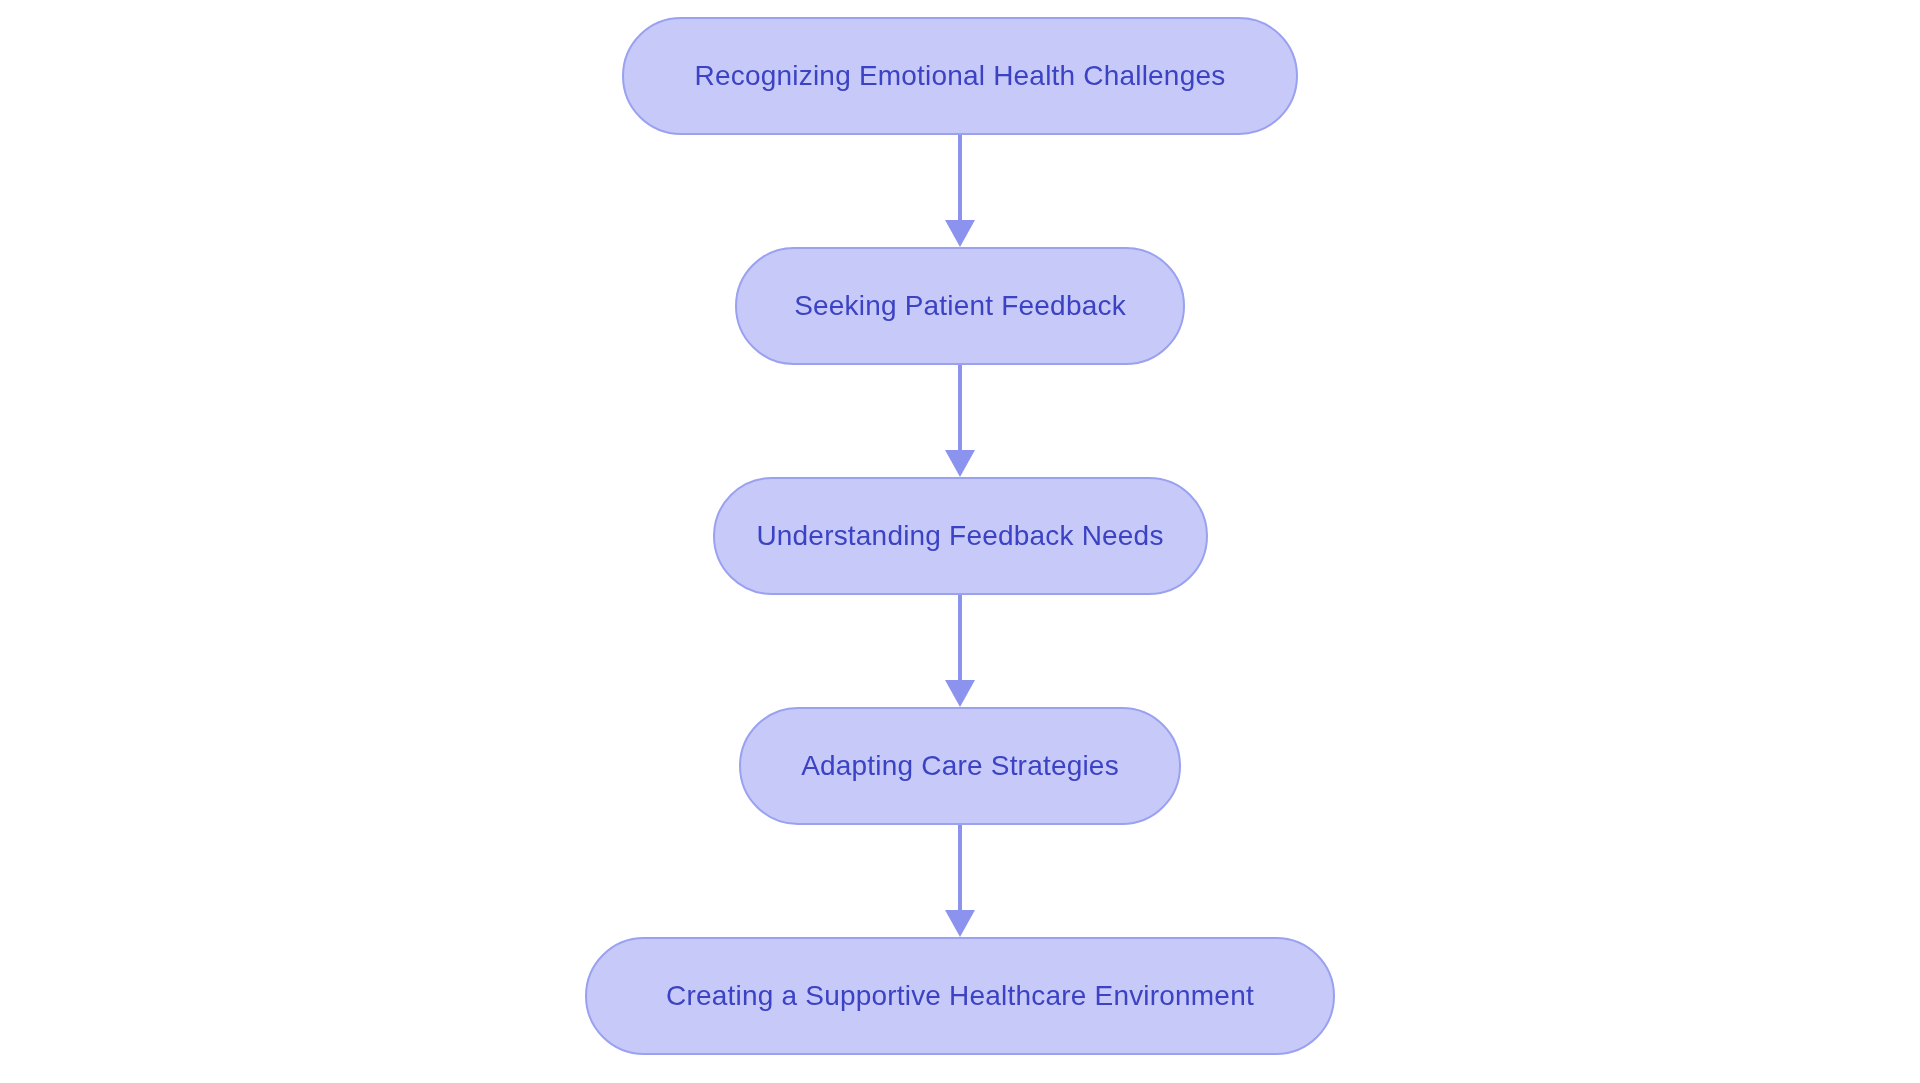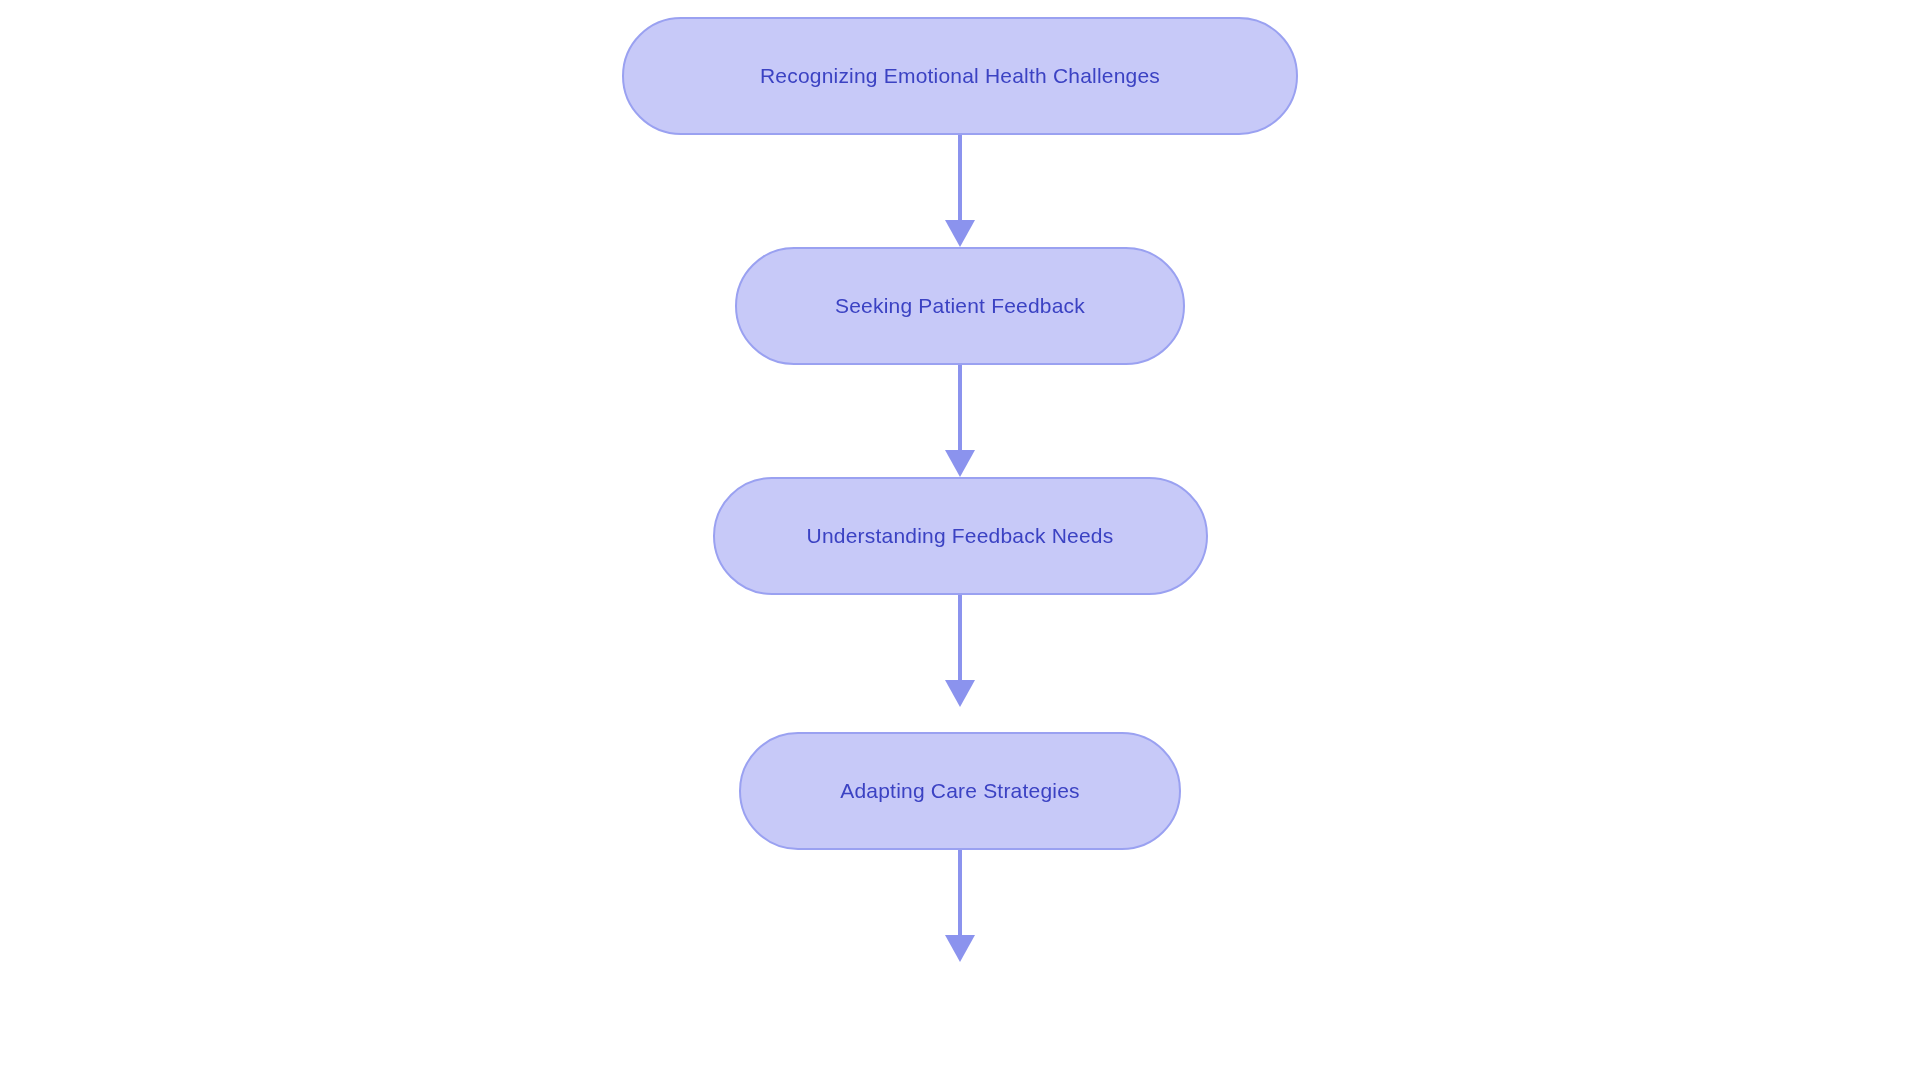--- a/index.html
+++ b/index.html
@@ -27,28 +27,28 @@
     box-sizing: border-box;
     height: 118px;
     border-radius: 60px;
     background: #c7c9f8;
     border: 2px solid #9aa1f1;
     display: flex;
     align-items: center;
     justify-content: center;
     text-align: center;
     color: #3b42c3;
-    font-size: 21px;
+    font-size: 28px;
     letter-spacing: 0.2px;
     flex: 0 0 auto;
   }
   .node-1 { width: 676px; }
   .node-2 { width: 450px; text-align: center; }
   .node-3 { width: 495px; }
-  .node-4 { width: 442px; margin-top: 25px; }
+  .node-4 { width: 442px; }
   .node-5 { width: 750px; }
 
   .edge {
     height: 112px;
     display: flex;
     flex-direction: column;
     align-items: center;
     flex: 0 0 auto;
   }
   .edge-line {
@@ -99,14 +99,17 @@
 
   <div class="node node-4">
     <span>Adapting Care Strategies</span>
   </div>
 
   <div class="edge">
     <div class="edge-line"></div>
     <div class="edge-head"></div>
   </div>
 
+  <div class="node node-5">
+    <span>Creating a Supportive Healthcare Environment</span>
+  </div>
 
 </div>
 
 </body></html>

